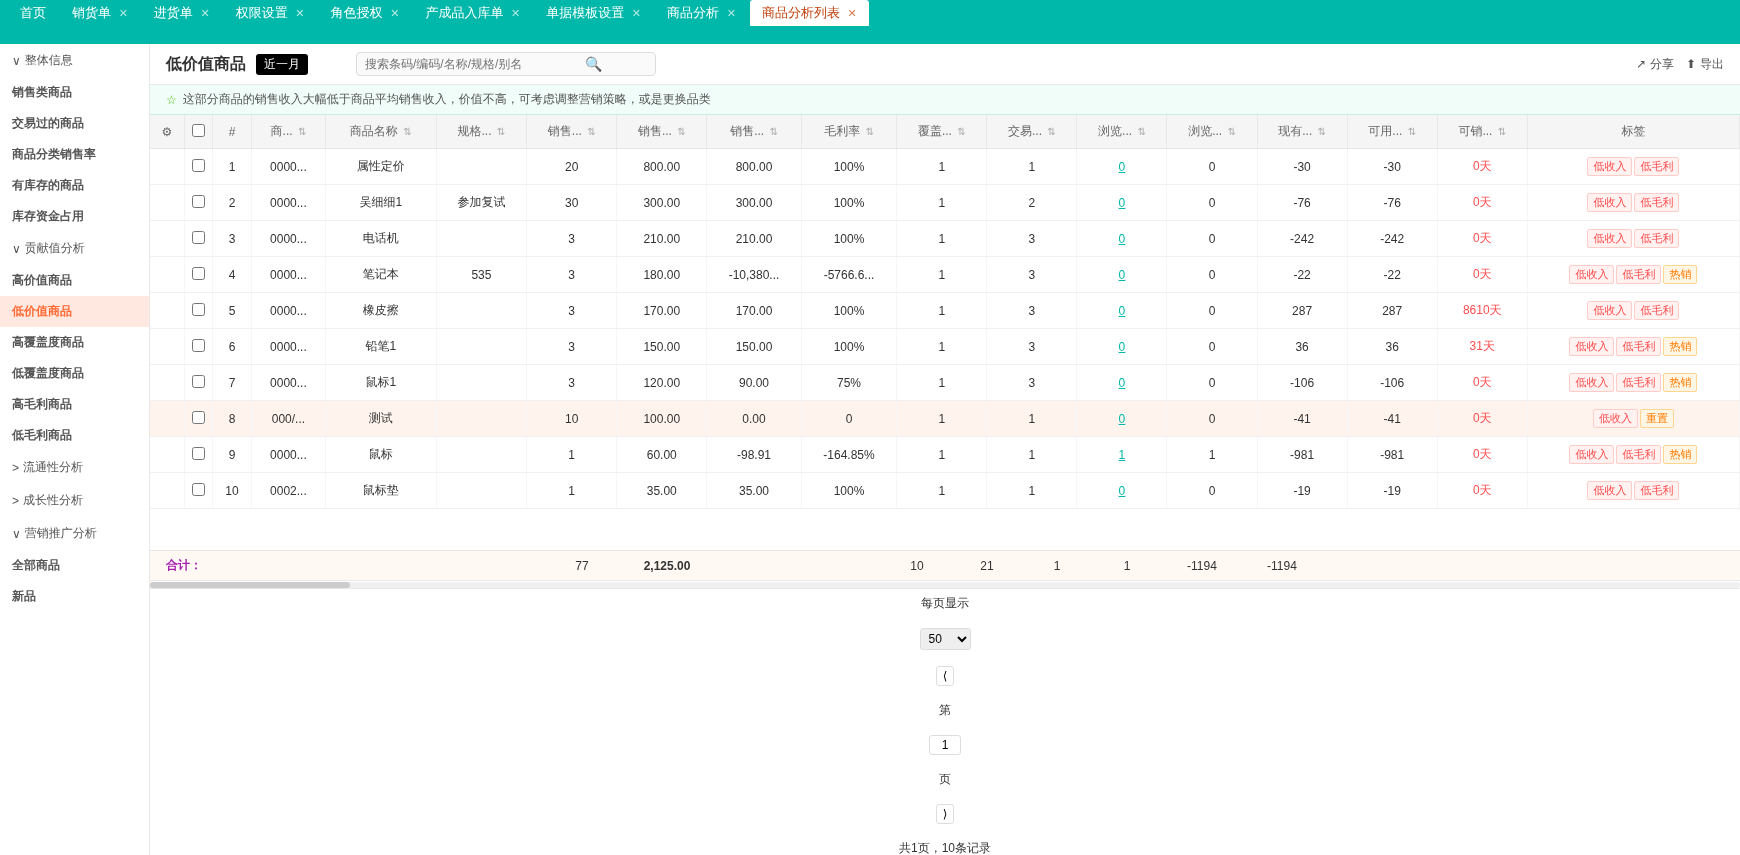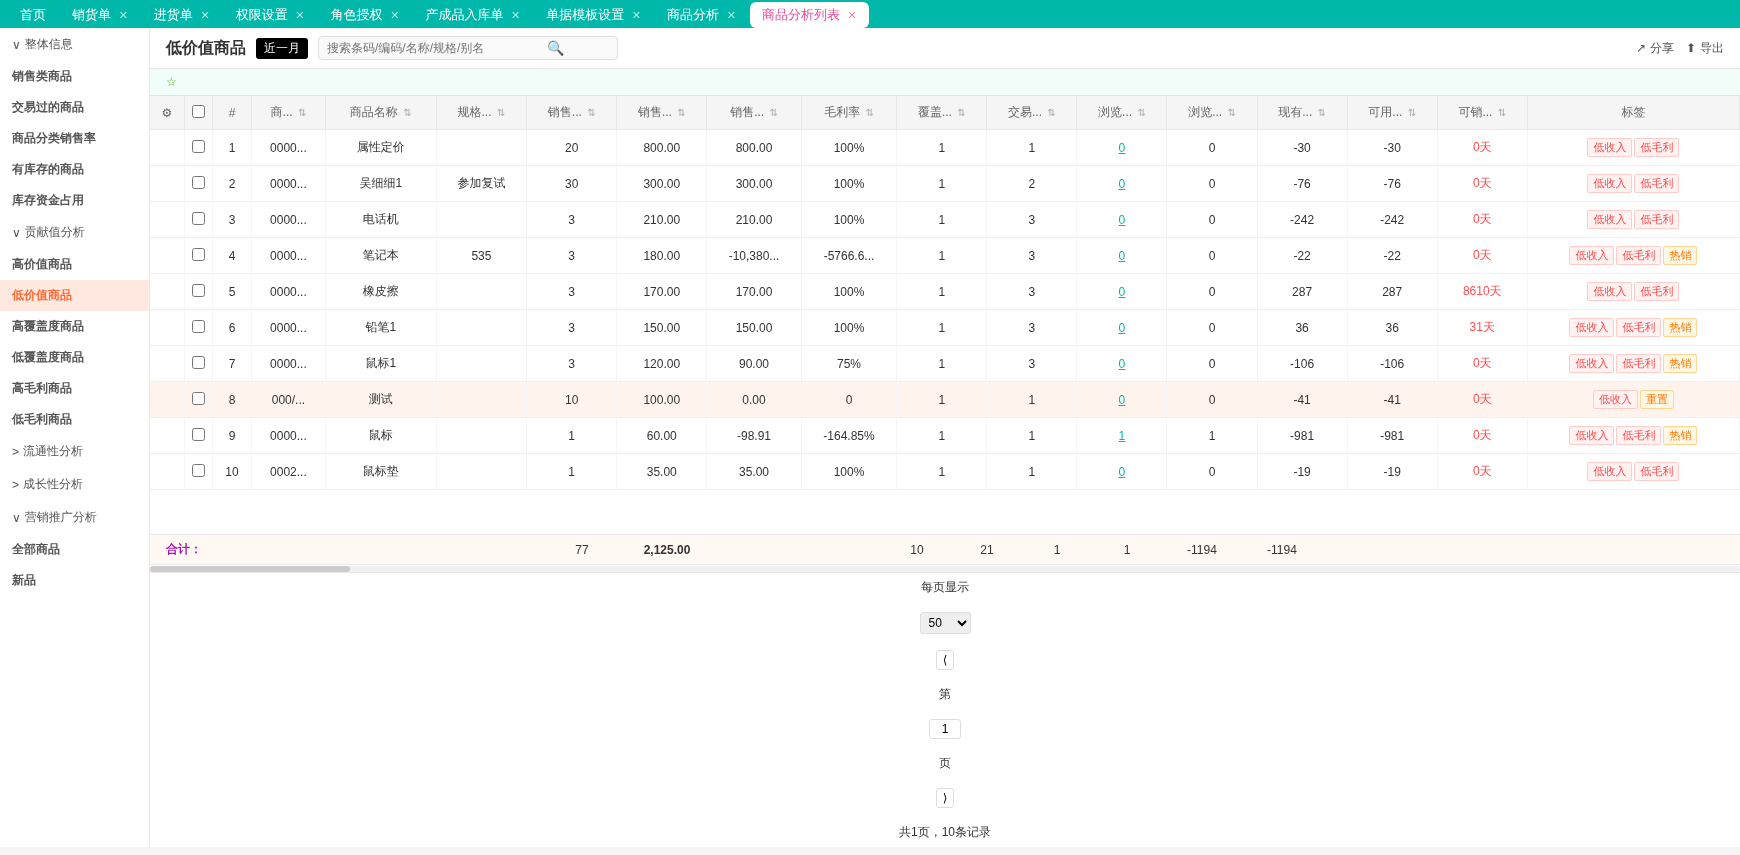--- a/index.html
+++ b/index.html
@@ -1,35 +1,35 @@
 <!DOCTYPE html>
 <html><head>
   <meta charset="utf-8">
   <style>
     * { box-sizing: border-box; margin: 0; padding: 0; }
     body { font-family: 'Microsoft YaHei', Arial, sans-serif; font-size: 12px; background: #f5f5f5; color: #333; overflow: hidden; }
 
     
     .top-nav {
       background: #00b8a9;
-      height: 28px;
-      display: flex;
-      align-items: flex-end;
+      height: 44px;
+      display: flex;
+      align-items: flex-start;
       padding: 0 8px;
       gap: 2px;
     }
     .nav-tab {
       padding: 4px 12px;
       color: #fff;
       cursor: pointer;
       font-size: 13px;
       border-radius: 3px 3px 0 0;
       white-space: nowrap;
     }
-    .nav-tab.active { background: #fff; color: #ec4899; border-radius: 6px; }
+    .nav-tab.active { background: #fff; color: #c2410c; }
     .nav-tab .close { margin-left: 4px; opacity: 0.7; font-size: 11px; }
 
     
     .layout { display: flex; height: calc(100vh - 36px); }
 
     
     .sidebar {
       width: 150px;
       background: #fff;
       border-right: 1px solid #e8e8e8;
@@ -89,20 +89,21 @@
     }
     .search-box {
       flex: 1;
       display: flex;
       align-items: center;
       border: 1px solid #ddd;
       border-radius: 4px;
       padding: 3px 8px;
       background: #fafafa;
       max-width: 300px;
+      margin-left: 38px;
     }
     .search-box input {
       border: none;
       outline: none;
       background: transparent;
       font-size: 12px;
       width: 220px;
       color: #999;
     }
     .search-icon { color: #ff7043; font-size: 14px; cursor: pointer; }
@@ -317,20 +318,21 @@
         </div>
         <div class="action-btn">
           <span>⬆</span>
           <span>导出</span>
         </div>
       </div>
     </div>
 
     <div class="info-banner">
       <span style="color:#52c41a;">☆</span>
+      <span>这部分商品的销售收入大幅低于商品平均销售收入，价值不高，可考虑调整营销策略，或是更换品类</span>
     </div>
 
     <div class="table-area">
       <table>
         <thead>
           <tr>
             <th><span class="gear-icon">⚙</span></th>
             <th class="checkbox-cell">
               <input type="checkbox" style="">
             </th>

